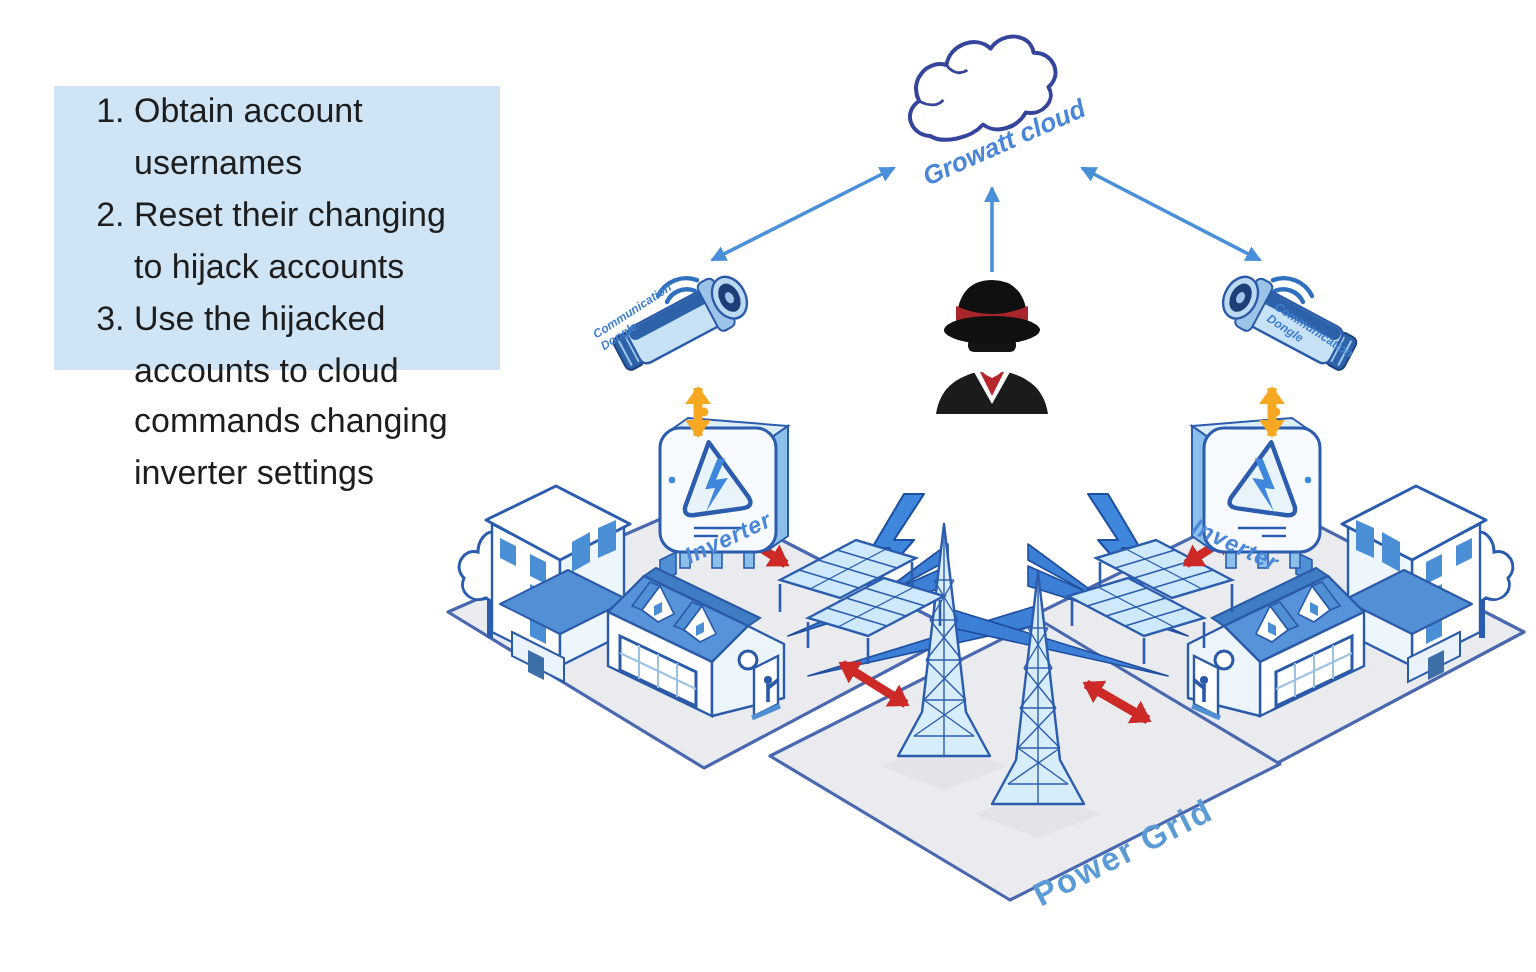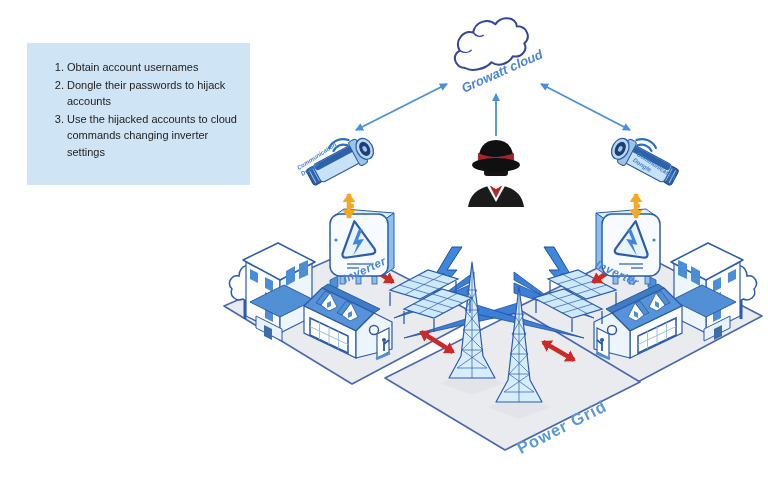--- a/index.html
+++ b/index.html
@@ -1,20 +1,20 @@
 <!DOCTYPE html>
 <html><head>
 <meta charset="utf-8">
 <style>
   html,body{margin:0;padding:0;background:#ffffff;}
   .stage{position:relative;width:768px;height:486px;background:#ffffff;overflow:hidden;
          font-family:"Liberation Sans",sans-serif;}
   .stage svg{position:absolute;left:0;top:0;}
   .info-box{position:absolute;left:27px;top:43px;width:223px;height:142px;background:#cfe4f4;color:#1d1d1d;}
-  .info-box ol{margin:16px 0 0 0;padding:0 10px 0 40px;font-size:11px;line-height:1.5;}
+  .info-box ol{margin:0 0 0 0;padding:0 10px 0 40px;font-size:17px;line-height:1.5;}
   .info-box li{margin-bottom:1px;}
   .lbl{position:absolute;transform-origin:0 0;color:#4a86d8;font-style:italic;font-weight:bold;white-space:nowrap;}
   .lbl-cloud{left:459px;top:82px;font-size:13px;transform:rotate(-24deg);}
   .lbl-inv-l{left:341px;top:274px;font-size:11.5px;letter-spacing:.5px;transform:rotate(-25deg);}
   .lbl-inv-r{left:599px;top:258px;font-size:11.5px;letter-spacing:.5px;transform:rotate(25deg);}
   .lbl-grid{left:514px;top:441px;font-size:16.5px;font-style:normal;color:#5b9bd5;letter-spacing:1px;transform:rotate(-27deg);}
   .lbl-dongle{font-size:6px;line-height:1.15;color:#3f7fd0;}
   .lbl-dgl-l{left:296px;top:166px;transform:rotate(-33deg);}
   .lbl-dgl-r{left:639px;top:151px;transform:rotate(33deg);}
 </style>
@@ -222,21 +222,21 @@
   <g stroke="#4a90d9" stroke-width="1.8">
     <line x1="447" y1="84" x2="356" y2="130" marker-start="url(#mb)" marker-end="url(#mb)"></line>
     <line x1="541" y1="84" x2="630" y2="130" marker-start="url(#mb)" marker-end="url(#mb)"></line>
     <line x1="496" y1="136" x2="496" y2="94" marker-end="url(#mb)"></line>
   </g>
 </svg>
 
 <div class="info-box">
   <ol>
     <li>Obtain account usernames</li>
-    <li>Dongle their passwords to hijack accounts</li>
+    <li>Reset their changing to hijack accounts</li>
     <li>Use the hijacked accounts to cloud commands changing inverter settings</li>
   </ol>
 </div>
 
 <div class="lbl lbl-cloud">Growatt cloud</div>
 <div class="lbl lbl-dongle lbl-dgl-l">
   <div>Communication</div>
   <div>Dongle</div>
 </div>
 <div class="lbl lbl-dongle lbl-dgl-r">

